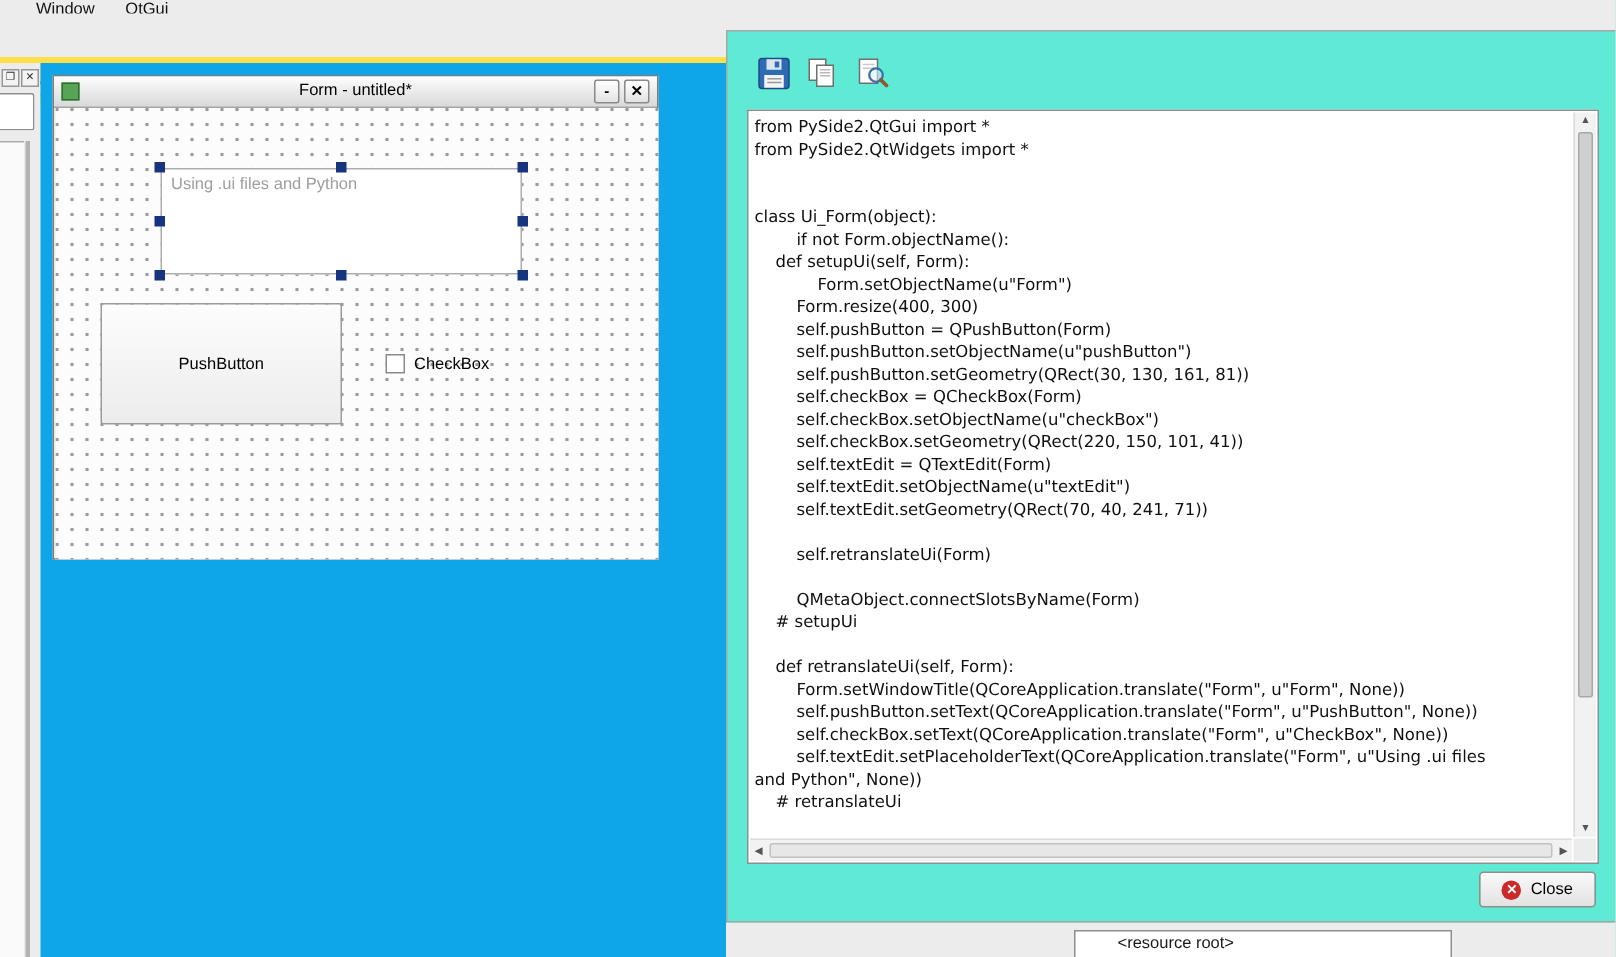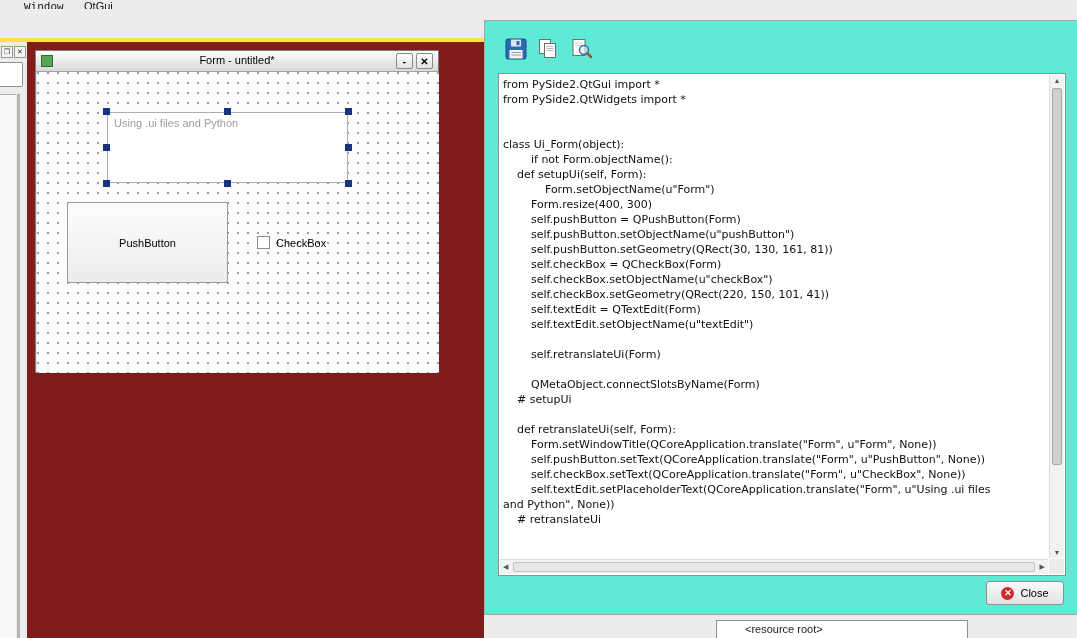--- a/index.html
+++ b/index.html
@@ -3,21 +3,21 @@
 <meta charset="utf-8">
 <style>
   * { margin:0; padding:0; box-sizing:border-box; }
   html,body { background:#ececec; }
   body { font-family:"Liberation Sans","DejaVu Sans",sans-serif; }
   #screen { position:relative; width:1077px; height:638px; background:#ececec; overflow:hidden; }
 
   
   #menubar { position:absolute; left:0; top:0; width:100%; height:9px; overflow:hidden; background:#ececec; }
   .menu-item { position:relative; top:-4px; display:inline-block; font-size:11px; color:#111; }
-  .mi-window { margin-left:24px;font-family:Liberation Mono, monospace; }
+  .mi-window { margin-left:24px; }
   .mi-help { margin-left:16px; }
 
   
   #toolbar { position:absolute; left:0; top:9px; width:484px; height:33px; background:#fde047;margin-top:29px; }
   .tbtn { position:absolute; top:3px; width:27px; height:27px; border:none; background:transparent;
           display:flex; align-items:center; justify-content:center; padding:0; }
   .tsep { position:absolute; top:6px; width:1px; height:21px; background:#bdbdbd; }
   .tab-order-wrap { display:flex; flex-direction:column; align-items:flex-start; line-height:9px; }
   .tab-order-txt { font-size:10px; font-weight:bold; color:#16407e; letter-spacing:0.5px; }
   .tab-sq { width:6px; height:6px; background:#2a5caa; border:1px solid #173a6e; margin-top:1px; }
@@ -26,21 +26,21 @@
   #left-dock { position:absolute; left:0; top:42px; width:27px; height:596px; background:#ececec; }
   .dock-btn { position:absolute; top:4px; width:12px; height:12px; font-size:7px; line-height:10px; text-align:center;
               border:1px solid #979797; background:#f3f3f3; color:#333; }
   .db1 { left:1px; } .db2 { left:14px; }
   #dock-filter { position:absolute; left:0; top:20px; width:23px; height:25px; background:#fff;
                  border:1px solid #8f8f8f; border-left:none; border-radius:0 2px 2px 0; }
   #dock-list { position:absolute; left:0; top:52px; width:16px; height:544px; background:#fafafa; border-top:1px solid #ababab; }
   #dock-scrollbar { position:absolute; left:17px; top:52px; width:3px; height:544px; background:#b3b3b3; }
 
   
-  #mdi { position:absolute; left:27px; top:42px; width:457px; height:596px; background:#7f1d1d; }
+  #mdi { position:absolute; left:27px; top:42px; width:457px; height:596px; background:#0ea5e9; }
 
   
   #form-window { position:absolute; left:8px; top:8px; width:404px; height:323px; border:1px solid #7d7d7d;
                  background:#e9e9e9; z-index:2; }
   .fw-title { position:relative; height:21px; background:linear-gradient(#fdfdfd,#d9d9d9); border-bottom:1px solid #a3a3a3; }
   .fw-icon { position:absolute; left:5px; top:4px; width:12px; height:12px; background:#57a457; border:1px solid #2e6e2e; }
   .fw-title-text { position:absolute; left:0; right:0; top:3px; text-align:center; font-size:11px; color:#000; }
   .fw-btn { position:absolute; top:2px; width:17px; height:16px; border:1px solid #8a8a8a; border-radius:2px;
             background:linear-gradient(#ffffff,#e3e3e3); font-size:10px; line-height:13px; text-align:center; padding:0; }
   .fw-min { right:25px; font-weight:bold; }
@@ -283,20 +283,21 @@
           <div class="code-line">            Form.setObjectName(u"Form")</div>
           <div class="code-line">        Form.resize(400, 300)</div>
           <div class="code-line">        self.pushButton = QPushButton(Form)</div>
           <div class="code-line">        self.pushButton.setObjectName(u"pushButton")</div>
           <div class="code-line">        self.pushButton.setGeometry(QRect(30, 130, 161, 81))</div>
           <div class="code-line">        self.checkBox = QCheckBox(Form)</div>
           <div class="code-line">        self.checkBox.setObjectName(u"checkBox")</div>
           <div class="code-line">        self.checkBox.setGeometry(QRect(220, 150, 101, 41))</div>
           <div class="code-line">        self.textEdit = QTextEdit(Form)</div>
           <div class="code-line">        self.textEdit.setObjectName(u"textEdit")</div>
+          <div class="code-line">        self.textEdit.setGeometry(QRect(70, 40, 241, 71))</div>
           <div class="code-line">&nbsp;</div>
           <div class="code-line">        self.retranslateUi(Form)</div>
           <div class="code-line">&nbsp;</div>
           <div class="code-line">        QMetaObject.connectSlotsByName(Form)</div>
           <div class="code-line">    # setupUi</div>
           <div class="code-line">&nbsp;</div>
           <div class="code-line">    def retranslateUi(self, Form):</div>
           <div class="code-line">        Form.setWindowTitle(QCoreApplication.translate("Form", u"Form", None))</div>
           <div class="code-line">        self.pushButton.setText(QCoreApplication.translate("Form", u"PushButton", None))</div>
           <div class="code-line">        self.checkBox.setText(QCoreApplication.translate("Form", u"CheckBox", None))</div>

